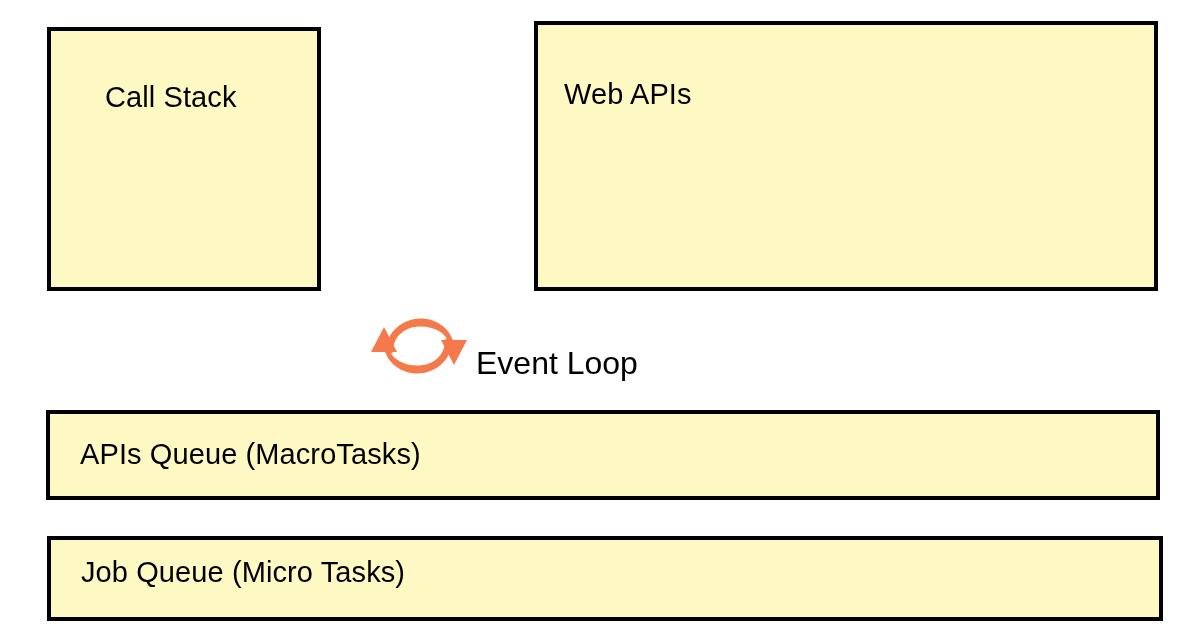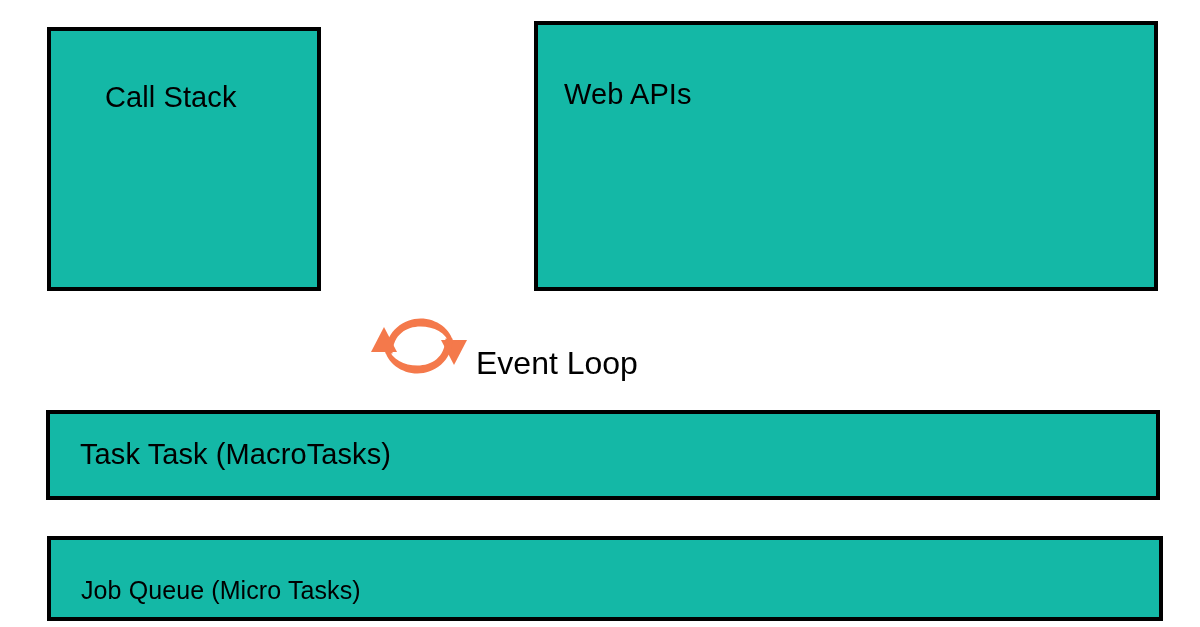--- a/index.html
+++ b/index.html
@@ -17,21 +17,21 @@
     width: 1200px;
     height: 627px;
     background: #ffffff;
     overflow: hidden;
   }
 
   
   .box {
     position: absolute;
     box-sizing: border-box;
-    background: #14b8a6;
+    background: #fef9c3;
     border: 4px solid #000000;
     text-decoration: underline;
   }
   .box-label {
     position: absolute;
     white-space: nowrap;
     color: #000000;
     font-weight: 400;
     letter-spacing: 0.1px;
   }
@@ -99,22 +99,22 @@
   }
 
   #job-queue-box {
     left: 47px;
     top: 536px;
     width: 1116px;
     height: 85px;
   }
   #job-queue-label {
     left: 30px;
-    top: 36px;
-    font-size: 25px;
+    top: 16px;
+    font-size: 29px;
   }
 </style>
 </head>
 <body>
 
 <div id="canvas">
 
   <div class="box" id="call-stack-box">
     <span class="box-label" id="call-stack-label">Call Stack</span>
   </div>
@@ -141,20 +141,20 @@
                L 17.0 34.5
                C 21.0 46.5, 33.0 52.5, 46.5 52.5
                C 60.5 52.5, 74.0 44.5, 74.5 25.5 Z" fill="#f4794b"></path>
 
       <polygon points="0.0,39.0 26.0,39.0 13.0,14.0" fill="#f4794b"></polygon>
     </svg>
     <span id="event-loop-label">Event Loop</span>
   </div>
 
   <div class="box" id="task-queue-box">
-    <span class="box-label" id="task-queue-label">Task Task (MacroTasks)</span>
+    <span class="box-label" id="task-queue-label">APIs Queue (MacroTasks)</span>
   </div>
 
   <div class="box" id="job-queue-box">
     <span class="box-label" id="job-queue-label">Job Queue (Micro Tasks)</span>
   </div>
 
 </div>
 
 </body></html>

